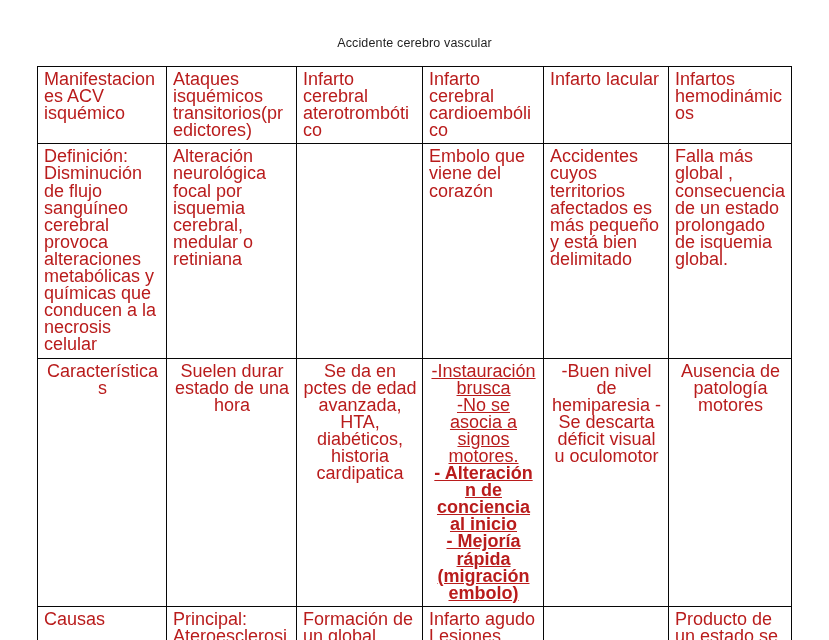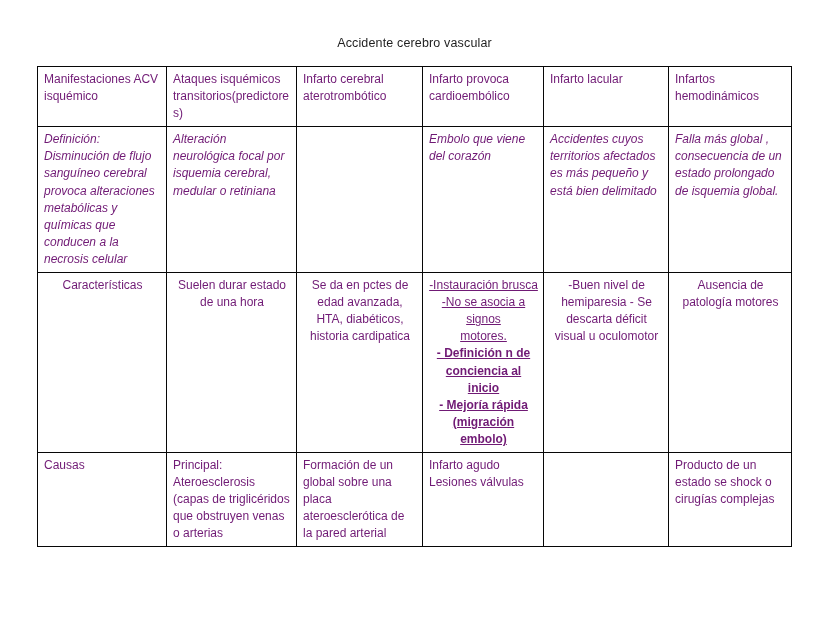--- a/index.html
+++ b/index.html
@@ -40,39 +40,39 @@
   }
   table.acv {
     border-collapse: collapse;
     width: 754px;
     table-layout: fixed;
   }
   table.acv td {
     border: 1px solid #070707;
     vertical-align: top;
     padding: 4px 5px 4px 6px;
-    font-size: 12px;
+    font-size: 18px;
     line-height: 17.1px;
-    color: #701a75;
+    color: #b91c1c;
     word-wrap: break-word;
   }
   td.bold-cell, .bold {
     font-weight: bold;
   }
   
   col.c0 { width: 129px; }
   col.c1 { width: 130px; }
   col.c2 { width: 126px; }
   col.c3 { width: 121px; }
   col.c4 { width: 125px; }
   col.c5 { width: 123px; }
 
   
   tr.r-head td { height: 23px; }
-  tr.r-def  td { height: 115px; font-style: italic; }
+  tr.r-def  td { height: 115px; }
   tr.r-car  td { height: 104px; text-align: center; }
   tr.r-cau  td { height: 67px; }
   tr.r-sig  td { height: 42px; }
 
   .line { display: block; text-decoration: underline; }
 </style>
 </head>
 <body>
 
 <div class="page">
@@ -88,21 +88,21 @@
         <col class="c3">
           <col class="c4">
           <col class="c5">
       </colgroup>
       <tbody>
 
         <tr class="r-head">
           <td>Manifestaciones ACV isquémico</td>
           <td>Ataques isquémicos transitorios(predictores)</td>
           <td>Infarto cerebral aterotrombótico</td>
-          <td>Infarto provoca cardioembólico</td>
+          <td>Infarto cerebral cardioembólico</td>
           <td>Infarto lacular</td>
           <td>Infartos hemodinámicos</td>
         </tr>
 
         <tr class="r-def">
           <td>Definición: Disminución de flujo sanguíneo cerebral provoca alteraciones metabólicas y químicas que conducen a la necrosis celular</td>
           <td>Alteración neurológica focal por isquemia cerebral, medular o retiniana</td>
           <td></td>
           <td>Embolo que viene del corazón</td>
           <td>Accidentes cuyos territorios afectados es más pequeño y está bien delimitado</td>
@@ -110,21 +110,21 @@
         </tr>
 
         <tr class="r-car">
           <td>Características</td>
           <td>Suelen durar estado de una hora</td>
           <td>Se da en pctes de edad avanzada, HTA, diabéticos, historia cardipatica</td>
           <td>
             <span class="line">-Instauración brusca</span>
             <span class="line">-No se asocia a signos</span>
             <span class="line">motores.</span>
-            <span class="line bold">- Definición n de</span>
+            <span class="line bold">- Alteración n de</span>
             <span class="line bold">conciencia al inicio</span>
             <span class="line bold">- Mejoría rápida</span>
             <span class="line bold">(migración embolo)</span>
           </td>
           <td>-Buen nivel de hemiparesia
 - Se descarta déficit visual u oculomotor</td>
           <td>Ausencia de patología motores</td>
         </tr>
 
         <tr class="r-cau">

